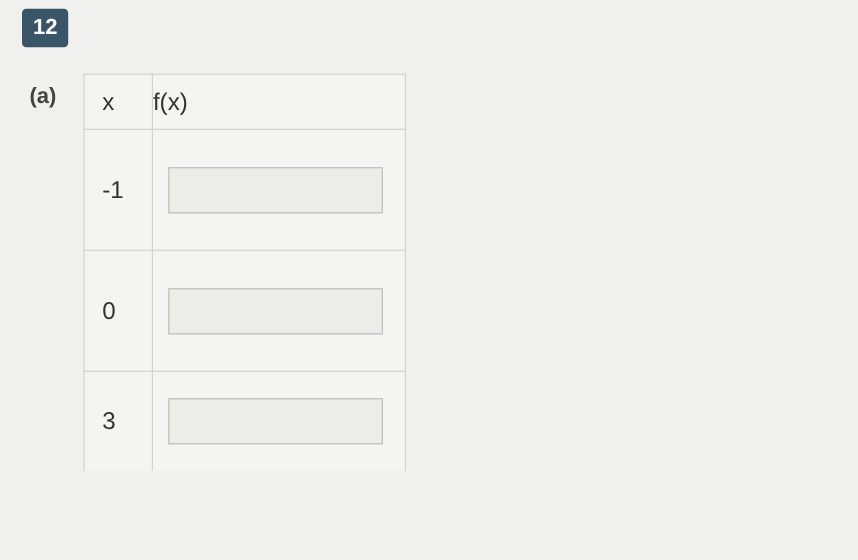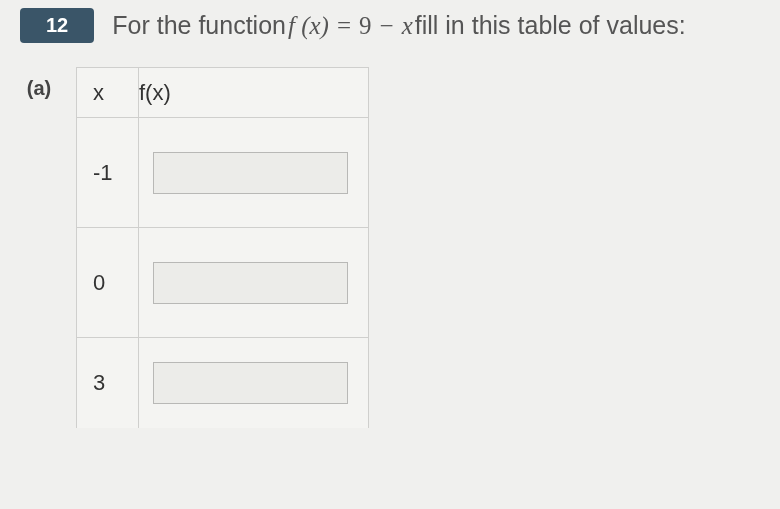--- a/index.html
+++ b/index.html
@@ -20,21 +20,21 @@
       display: flex;
       align-items: center;
       gap: 18px;
       margin-bottom: 24px;
     }
     .question-number {
       background: #3a5568;
       color: #fff;
       font-weight: bold;
       font-size: 20px;
-      padding: 6px 26px;
+      padding: 6px 10px;
       border-radius: 4px;
       min-width: 38px;
       text-align: center;
     }
     .prompt {
       font-size: 25px;
       color: #555;
       display: flex;
       align-items: baseline;
       flex-wrap: wrap;
@@ -110,29 +110,20 @@
     .values-table tr:last-child td.col-x,
     .values-table tr:last-child td.col-fx {
       border-bottom: none;
     }
   </style>
 </head>
 <body>
 
 <div class="header-row">
   <div class="question-number">12</div>
-  <div class="prompt">
-    <span>For the function </span>
-    <span class="math">f (x)</span>
-    <span class="op">=</span>
-    <span class="math" style="font-style:normal">9</span>
-    <span class="op">−</span>
-    <span class="math">x</span>
-    <span> fill in this table of values:</span>
-  </div>
 </div>
 
 <div class="body-row">
   <div class="part-label">(a)</div>
 
   <table class="values-table">
     <tbody>
         <tr>
       <th class="col-x">x</th>
       <th class="col-fx">f(x)</th>

